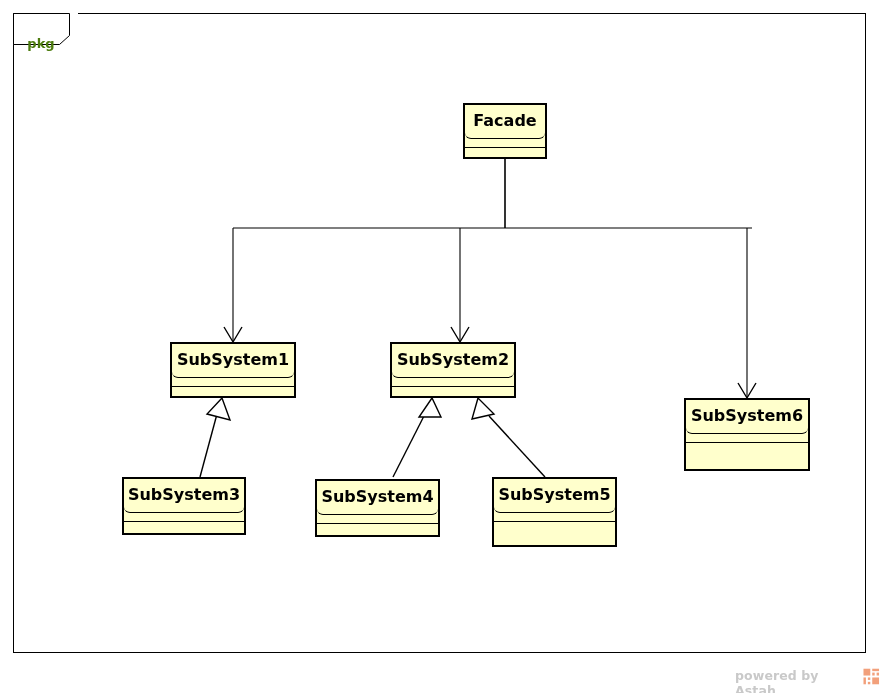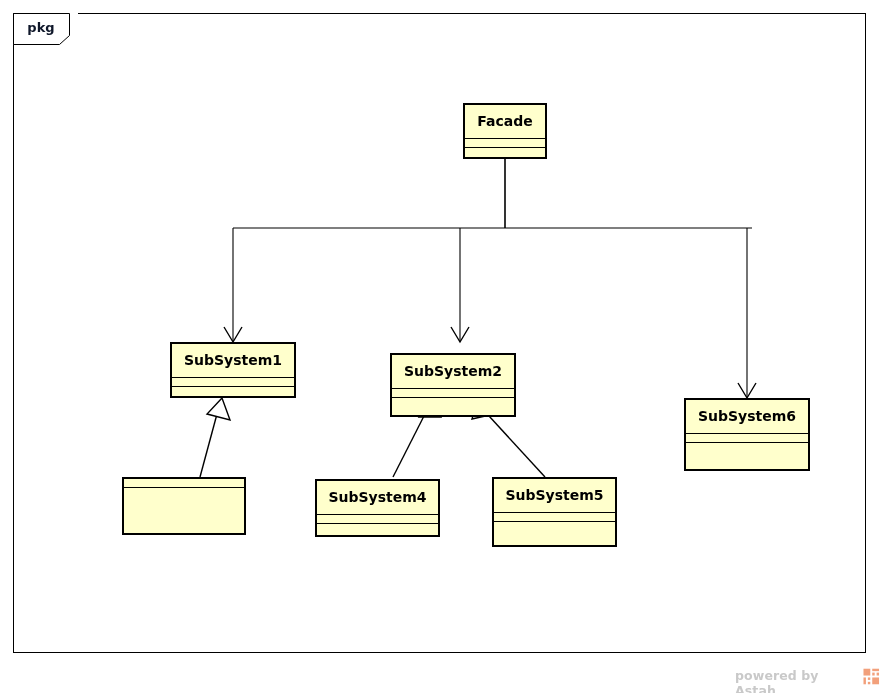--- a/index.html
+++ b/index.html
@@ -47,47 +47,48 @@
     position: absolute;
     left: 13px;
     top: 13px;
     width: 66px;
     height: 32px;
   }
   .pkg-tab svg { display: block; }
   .pkg-tab-label {
     position: absolute;
     left: 0;
-    top: 0;
+    top: 16px;
     width: 56px;
     height: 30px;
     line-height: 30px;
     text-align: center;
     font-size: 13px;
     font-weight: bold;
-    color: #0f172a;
+    color: #4d7c0f;
   }
 
   
   .uml-class {
     position: absolute;
     box-sizing: border-box;
     border: 2px solid #000000;
     background: #ffffcc;
   }
   .uml-class .cmp-name {
     box-sizing: border-box;
     height: 34px;
     line-height: 32px;
     text-align: center;
-    font-size: 14px;
+    font-size: 16px;
     font-weight: bold;
     color: #000000;
     border-bottom: 1px solid #000000;
     white-space: nowrap;
+    border-radius: 6px;
   }
   .uml-class .cmp-attr {
     box-sizing: border-box;
     height: 9px;
     border-bottom: 1px solid #000000;
   }
   .uml-class .cmp-oper {
     box-sizing: border-box;
     height: 9px;
   }
@@ -171,33 +172,34 @@
     <div class="cmp-attr"></div>
     <div class="cmp-oper"></div>
   </div>
 
   <div class="uml-class" style="left:170px; top:342px; width:126px; height:56px;">
     <div class="cmp-name">SubSystem1</div>
     <div class="cmp-attr"></div>
     <div class="cmp-oper"></div>
   </div>
 
-  <div class="uml-class" style="left:390px; top:353px; width:126px; height:64px;">
+  <div class="uml-class" style="left:390px; top:342px; width:126px; height:56px;">
     <div class="cmp-name">SubSystem2</div>
     <div class="cmp-attr"></div>
     <div class="cmp-oper"></div>
   </div>
 
   <div class="uml-class" style="left:684px; top:398px; width:126px; height:73px;">
     <div class="cmp-name">SubSystem6</div>
     <div class="cmp-attr"></div>
     <div class="cmp-oper"></div>
   </div>
 
   <div class="uml-class" style="left:122px; top:477px; width:124px; height:58px;">
+    <div class="cmp-name">SubSystem3</div>
     <div class="cmp-attr"></div>
     <div class="cmp-oper"></div>
   </div>
 
   <div class="uml-class" style="left:315px; top:479px; width:125px; height:58px;">
     <div class="cmp-name">SubSystem4</div>
     <div class="cmp-attr"></div>
     <div class="cmp-oper"></div>
   </div>
 

